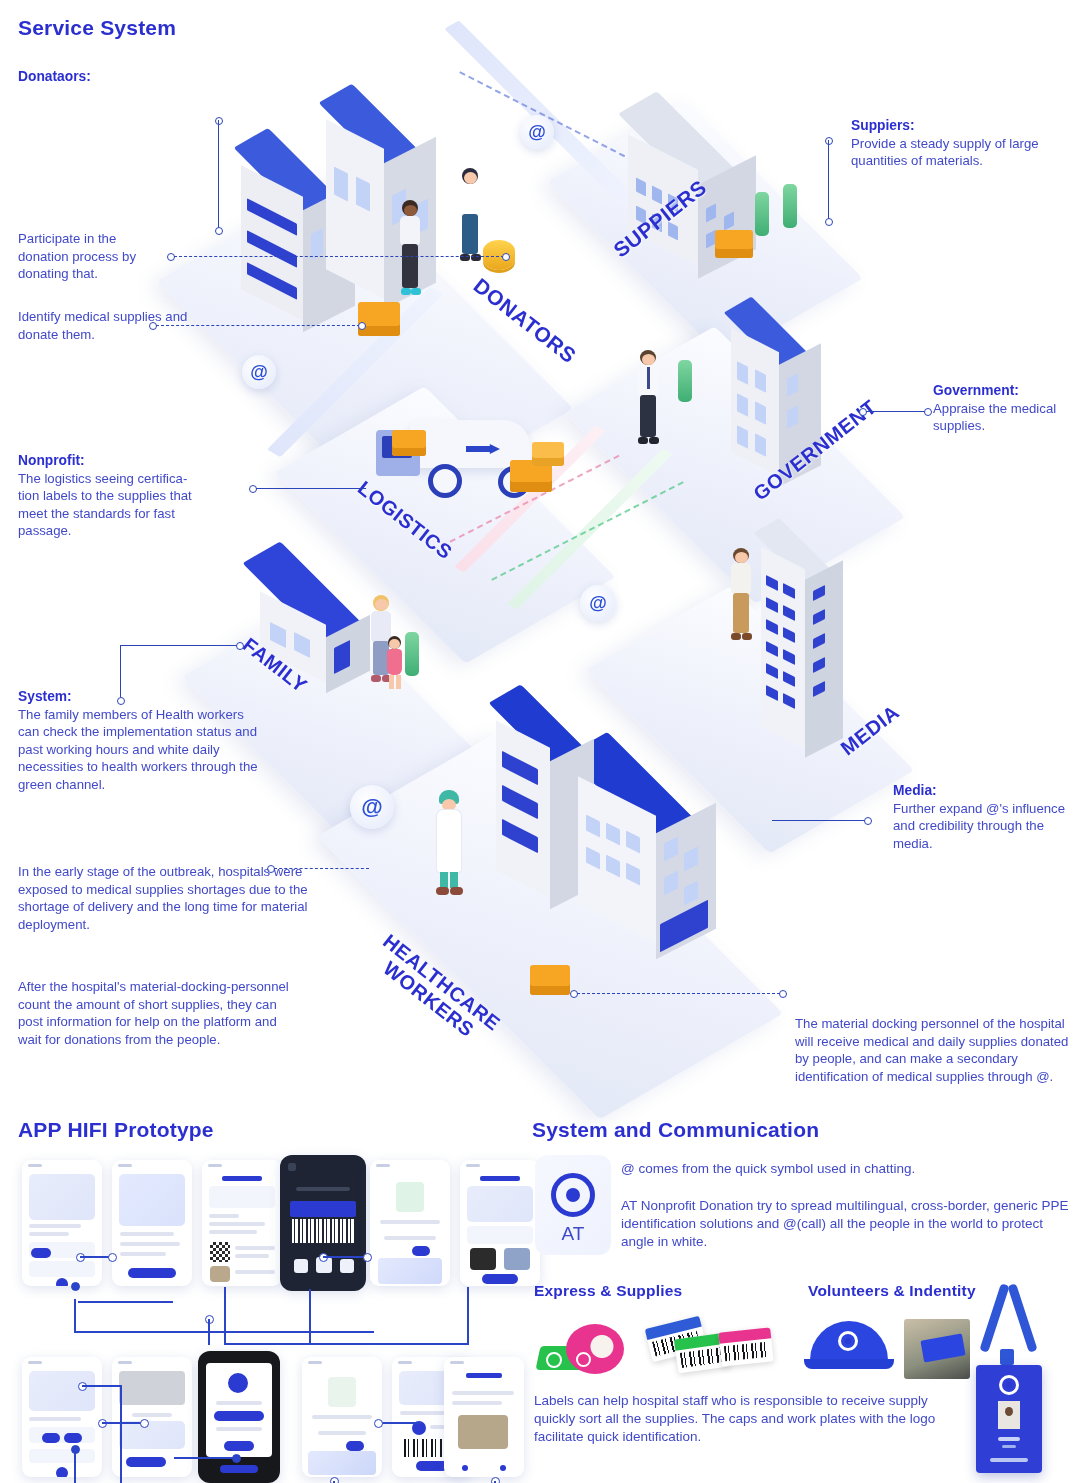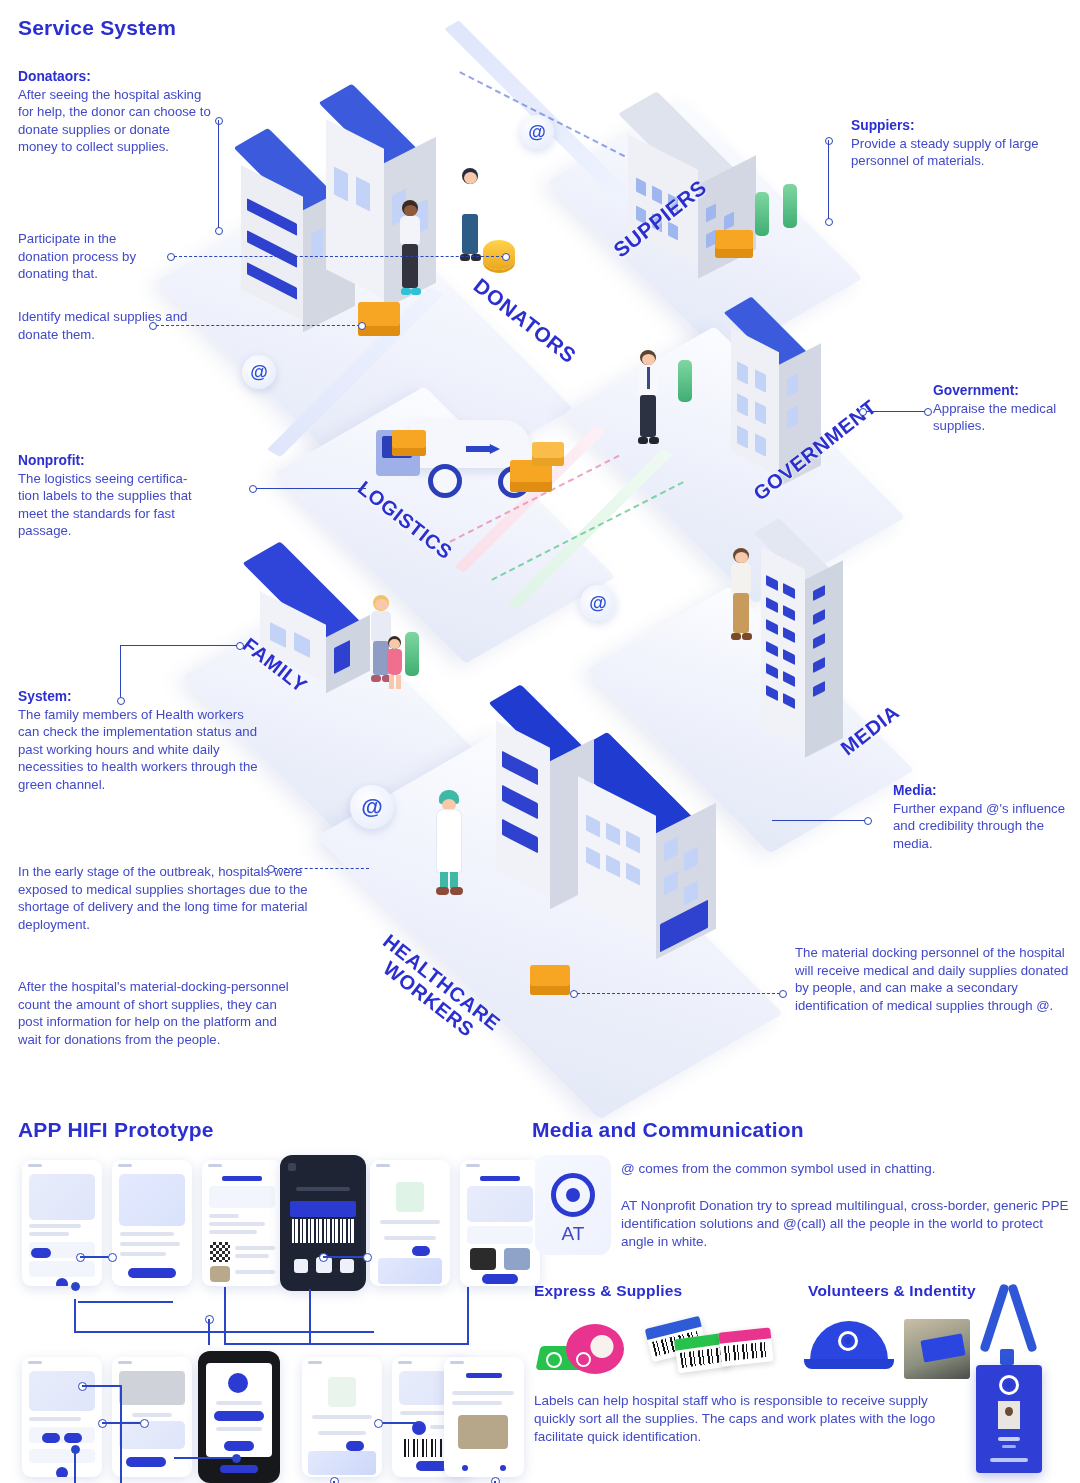--- a/index.html
+++ b/index.html
@@ -381,31 +381,30 @@
   <div class="vln" style="left:99px;top:0;height:-1px;"></div>
 </div>
 <div class="conn" style="left:573px;top:993px;">
   <div class="dot" style="left:-3px;top:-3px;"></div>
   <div class="dln" style="left:4px;top:0;width:208px;"></div>
   <div class="dot" style="left:206px;top:-3px;"></div>
 </div>
 
 <div class="lbl" style="left:18px;top:68px;width:195px;">
   <b>Donataors:</b>
-  <span>After seeing the hospital asking for help, the donor can choose to donate supplies or donate money to collect supplies.</span>
 </div>
 <div class="lbl" style="left:18px;top:230px;width:148px;">
   <span>Participate in the donation process by donating that.</span>
 </div>
 <div class="lbl" style="left:18px;top:308px;width:175px;">
   <span>Identify medical supplies and donate them.</span>
 </div>
 <div class="lbl" style="left:851px;top:117px;width:220px;">
   <b>Suppiers:</b>
-  <span>Provide a steady supply of large personnel of materials.</span>
+  <span>Provide a steady supply of large quantities of materials.</span>
 </div>
 <div class="lbl" style="left:933px;top:382px;width:145px;">
   <b>Government:</b>
   <span>Appraise the medical supplies.</span>
 </div>
 <div class="lbl" style="left:18px;top:452px;width:230px;">
   <b>Nonprofit:</b>
   <span>The logistics seeing certifica-</span><br>
   <span>tion labels to the supplies that</span><br>
   <span>meet the standards for fast</span><br>
@@ -418,21 +417,21 @@
 <div class="lbl" style="left:893px;top:782px;width:180px;">
   <b>Media:</b>
   <span>Further expand @'s influence and credibility through the media.</span>
 </div>
 <div class="lbl" style="left:18px;top:863px;width:292px;">
   <span>In the early stage of the outbreak, hospitals were exposed to medical supplies shortages due to the shortage of delivery and the long time for material deployment.</span>
 </div>
 <div class="lbl" style="left:18px;top:978px;width:285px;">
   <span>After the hospital's material-docking-personnel count the amount of short supplies, they can post information for help on the platform and wait for donations from the people.</span>
 </div>
-<div class="lbl" style="left:795px;top:944px;width:280px;">
+<div class="lbl" style="left:795px;top:1015px;width:280px;">
   <span>The material docking personnel of the hospital will receive medical and daily supplies donated by people, and can make a secondary identification of medical supplies through @.</span>
 </div>
 
 <div class="sec-title" style="left:18px;top:1118px;">APP HIFI Prototype</div>
 
 <div style="position:absolute;left:12px;top:1155px;width:500px;height:320px;">
 
   <div class="phone" style="left:10px;top:5px;width:80px;height:126px;">
     <div class="sbar">
         <i style="width:14px;"></i>
@@ -606,30 +605,30 @@
   <div class="flowline" style="left:162px;top:302px;width:62px;height:1.6px;"></div>
   <div class="flowdot f" style="left:220px;top:299px;"></div>
   <div class="flowdot" style="left:318px;top:322px;"></div>
   <div class="flowline" style="left:321px;top:326px;width:1.6px;height:6px;"></div>
   <div class="flowline" style="left:366px;top:267px;width:44px;height:1.6px;"></div>
   <div class="flowdot" style="left:362px;top:264px;"></div>
   <div class="flowdot" style="left:479px;top:322px;"></div>
   <div class="flowline" style="left:482px;top:326px;width:1.6px;height:20px;"></div>
 </div>
 
-<div class="sec-title" style="left:532px;top:1118px;">Media and Communication</div>
+<div class="sec-title" style="left:532px;top:1118px;">System and Communication</div>
 
 <div style="position:absolute;left:535px;top:1155px;width:76px;height:100px;
      background:linear-gradient(135deg,#f6f8ff,#eef2fd);border-radius:12px;">
   <div class="atlogo" style="left:16px;top:18px;width:44px;height:44px;"></div>
   <div style="position:absolute;left:0;top:68px;width:100%;text-align:center;font-size:19px;color:#4149c9;">AT</div>
 </div>
 
 <div class="lbl" style="left:621px;top:1160px;width:440px;font-size:13.5px;">
-  <span>@ comes from the common symbol used in chatting.</span>
+  <span>@ comes from the quick symbol used in chatting.</span>
 </div>
 <div class="lbl" style="left:621px;top:1197px;width:450px;font-size:13.5px;line-height:18px;">
   <span>AT Nonprofit Donation try to spread multilingual, cross-border, generic PPE identification solutions and @(call) all the people in the world to protect angle in white.</span>
 </div>
 
 <div class="sec-title" style="left:534px;top:1282px;font-size:15.5px;">Express &amp; Supplies</div>
 <div class="sec-title" style="left:808px;top:1282px;font-size:15.5px;">Volunteers &amp; Indentity</div>
 
 <div style="position:absolute;left:530px;top:1310px;width:250px;height:72px;">
   <div class="tape" style="left:8px;top:36px;width:58px;height:24px;background:#27c24c;border-radius:4px;transform:skewX(-12deg);"></div>

